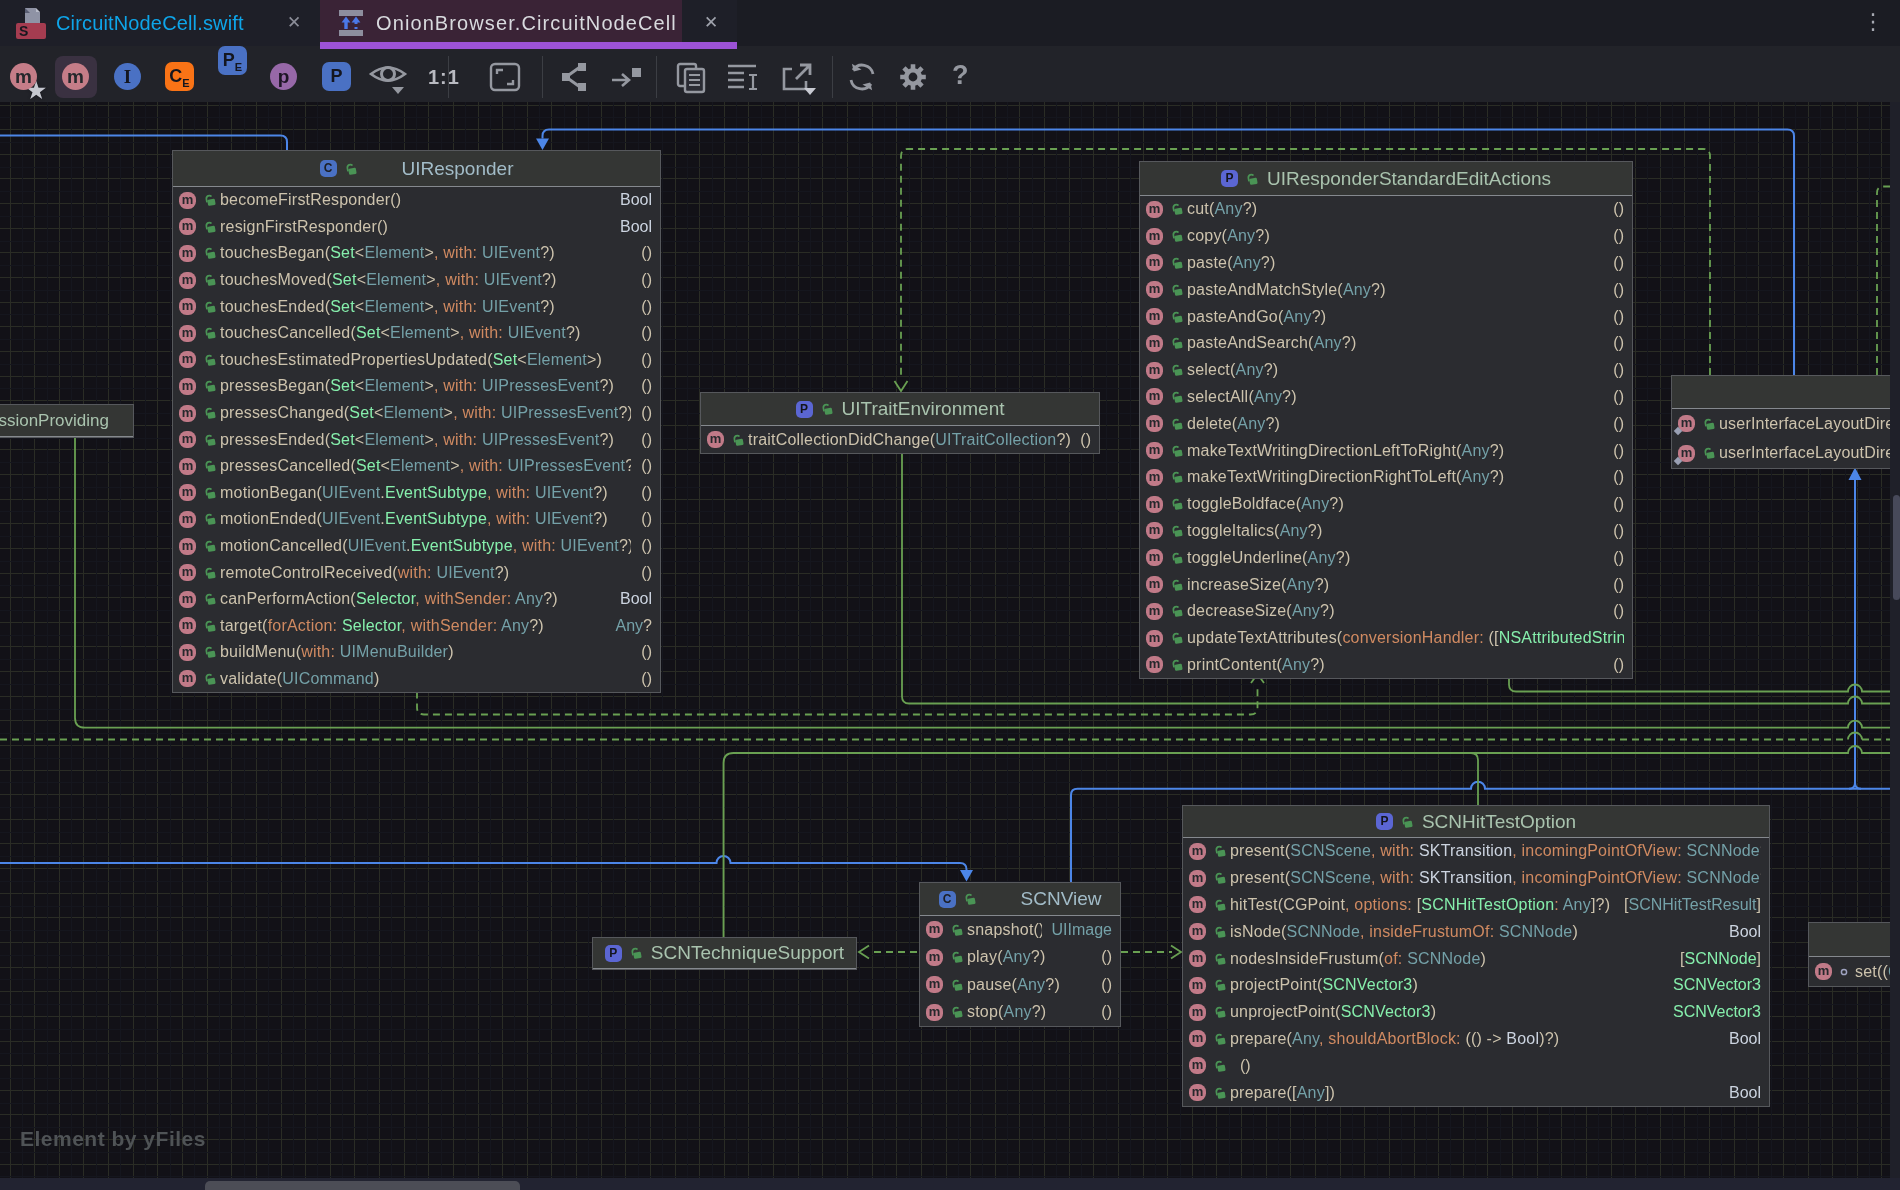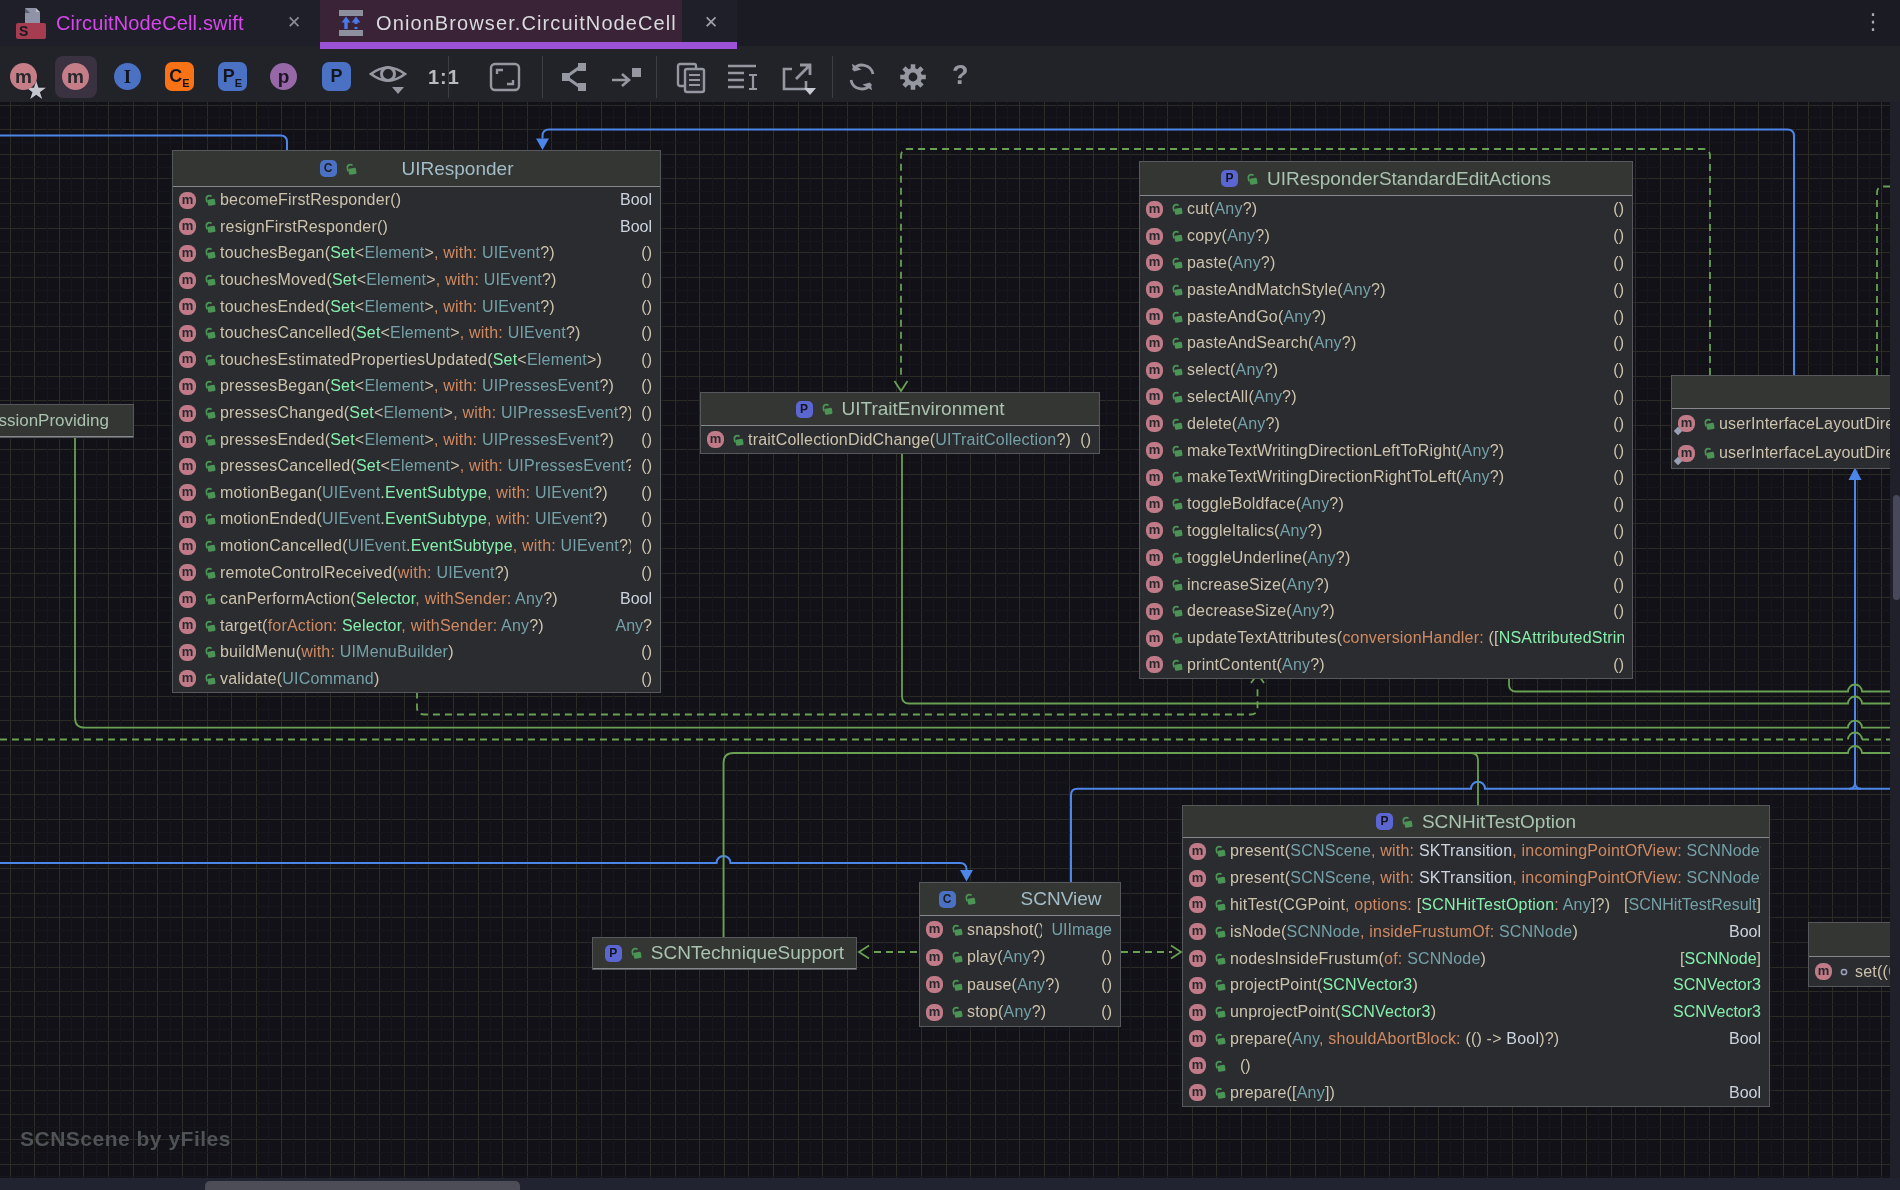--- a/index.html
+++ b/index.html
@@ -1,19 +1,19 @@
 <!DOCTYPE html>
 <html><head><meta charset="utf-8"><style>
 *{margin:0;padding:0;box-sizing:border-box;}
 html,body{width:1900px;height:1190px;overflow:hidden;background:#121117;font-family:"Liberation Sans",sans-serif;}
 #app{position:relative;width:1900px;height:1190px;}
 .tabbar{position:absolute;left:0;top:0;width:1900px;height:46px;background:#1e1f28;z-index:4;}
 .tab1{position:absolute;left:0;top:0;height:46px;width:320px;display:flex;align-items:center;padding-left:14px;}
 .tab1 svg{margin-right:8px;}
-.tl1{font-size:20px;color:#d946ef;letter-spacing:0.15px;}
+.tl1{font-size:20px;color:#0ea5e9;letter-spacing:0.15px;}
 .x{position:absolute;left:287px;top:12px;color:#8b8d98;font-size:17px;margin:0;}
 .tab2{position:absolute;left:320px;top:0;height:46px;width:362px;background:#3a2336;display:flex;align-items:center;padding-left:16px;}
 .tab2 svg{margin-right:10px;}
 .tl2{font-size:20px;color:#d8dade;letter-spacing:1.1px;}
 .x2{left:384px;color:#9fa2ac;}
 .underline{position:absolute;left:0;bottom:-2.5px;width:417px;height:6.5px;background:#9c52d6;}
 .kebab{position:absolute;right:16px;top:9px;color:#a7a9b2;font-size:22px;}
 .dark-right{position:absolute;left:737px;top:0;width:1163px;height:46px;background:#1b1c23;}
 .toolbar{position:absolute;left:0;top:46px;width:1900px;height:56px;background:#222329;}
 .tbi{position:absolute;}
@@ -783,21 +783,21 @@
         <div class="body" style="--rh:29px;">
           <div class="row">
             <span class="mb">m</span>
             <svg class="lk" width="13" height="13" viewBox="0 0 13 13">
               <circle cx="6" cy="7" r="2.6" fill="none" stroke="#9fa3c0" stroke-width="1.5"></circle>
             </svg>
             <span class="rt">set((<i class="t">C</i></span>
           </div>
         </div>
       </div>
-      <div class="yfiles">SCNScene by yFiles</div>
+      <div class="yfiles">Element by yFiles</div>
     </div>
 <div class="vbar"></div>
     <div class="vthumb"></div>
     <div class="hbar">
       <div class="hthumb"></div>
     </div>
 <div class="tabbar">
       <div class="tab1">
         <svg width="34" height="36" viewBox="0 0 34 36">
 <path d="M11,3 h11 v4 h4 v15 H11 Z" fill="#8f93a5"></path>
@@ -824,21 +824,21 @@
       </div>
 <div class="dark-right"></div>
       <div class="kebab">⋮</div>
     </div>
 <div class="toolbar">
       <div class="tbi" style="left:10px;top:17px;"><span class="cir" style="background:#c57d88;color:#26282c;">m</span><span class="star">★</span></div>
       <div class="tbsel"></div>
       <div class="tbi" style="left:62px;top:17px;"><span class="cir" style="background:#c57d88;color:#26282c;">m</span></div>
       <div class="tbi" style="left:114px;top:17px;"><span class="cir" style="background:#4a71c4;color:#14161f;font-family:'Liberation Serif',serif;">I</span></div>
       <div class="tbi" style="left:165px;top:16px;"><span class="sq" style="background:#f97316;color:#14161f;">C<sub>E</sub></span></div>
-      <div class="tbi" style="left:218px;top:16px;text-decoration:underline;"><span class="sq" style="background:#4a71c4;color:#14161f;">P<sub>E</sub></span></div>
+      <div class="tbi" style="left:218px;top:0;text-decoration:underline;"><span class="sq" style="background:#4a71c4;color:#14161f;">P<sub>E</sub></span></div>
       <div class="tbi" style="left:270px;top:17px;"><span class="cir" style="background:#9768a8;color:#1d1525;">p</span></div>
       <div class="tbi" style="left:322px;top:16px;"><span class="sq" style="background:#4a71c4;color:#14161f;">P</span></div>
       <svg class="tbi" style="left:368px;top:13px;" width="42" height="36" viewBox="0 0 42 36">
 <path d="M3,15 Q20,2 37,15 Q20,28 3,15 Z" fill="none" stroke="#9598a0" stroke-width="2.6"></path>
 <circle cx="20" cy="15" r="6.5" fill="none" stroke="#9598a0" stroke-width="3"></circle>
 <path d="M24,28 h12 l-6,7 z" fill="#9598a0"></path>
       </svg>
       <div class="vsep" style="left:448px;"></div>
       <div class="tbtxt" style="left:428px;">1:1</div>
       <svg class="tbi" style="left:489px;top:16px;" width="32" height="30" viewBox="0 0 32 30">

